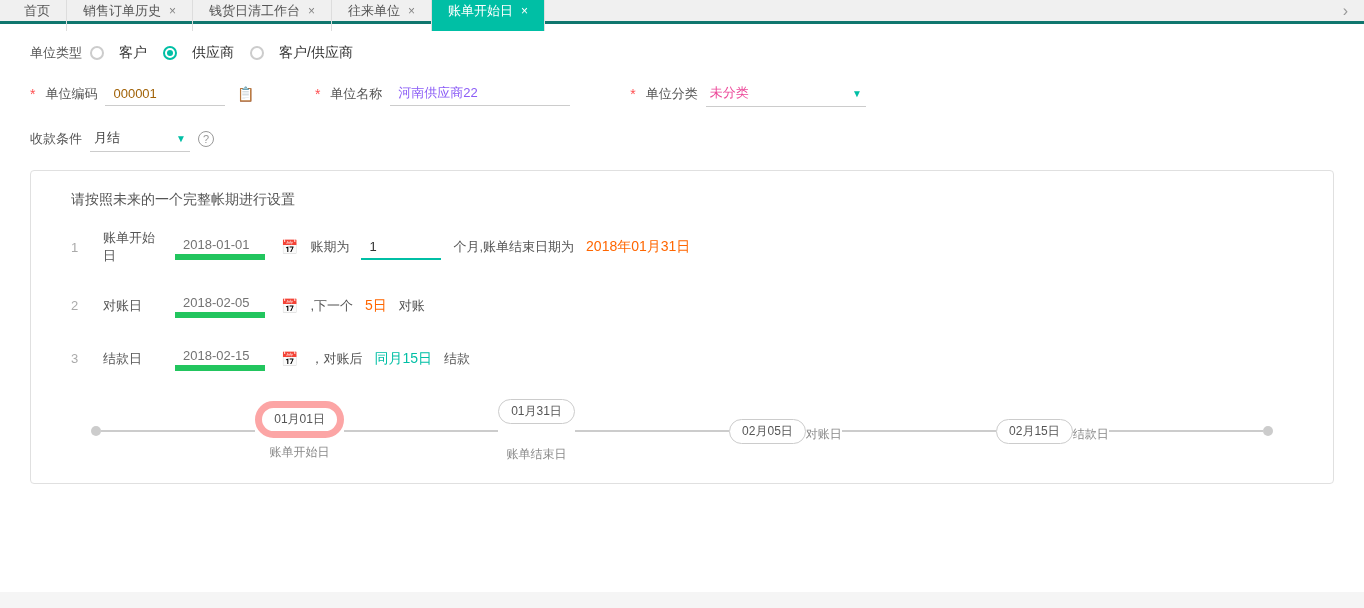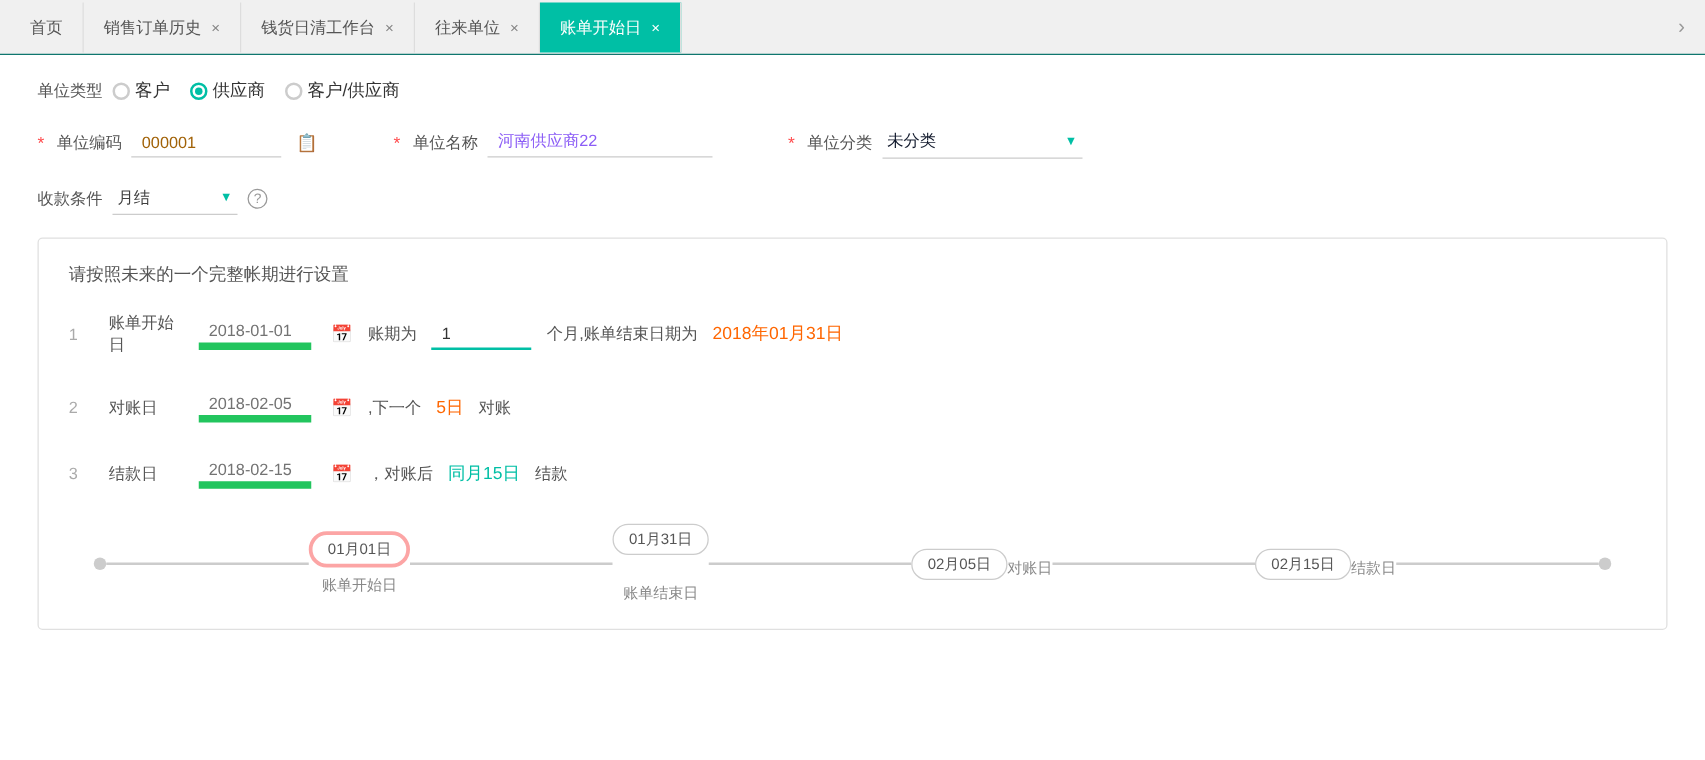--- a/index.html
+++ b/index.html
@@ -3,22 +3,22 @@
   <meta charset="utf-8">
   <style>
     * { box-sizing: border-box; margin: 0; padding: 0; }
     body { font-family: 'Microsoft YaHei', Arial, sans-serif; font-size: 14px; background: #f5f5f5; color: #333; }
 
     
     .tab-bar {
       display: flex;
       align-items: center;
       background: #f0f0f0;
-      border-bottom: 1px solid #0f766e;
-      height: 44px;
+      border-bottom: 3px solid #0f766e;
+      height: 24px;
       padding: 0 8px;
     }
     .tab {
       display: flex;
       align-items: center;
       padding: 0 16px;
       height: 40px;
       cursor: pointer;
       font-size: 13px;
       color: #555;
@@ -77,21 +77,21 @@
 
     
     .radio-group {
       display: flex;
       align-items: center;
       gap: 16px;
     }
     .radio-item {
       display: flex;
       align-items: center;
-      gap: 4px;
+      gap: 15px;
       cursor: pointer;
     }
     .radio-circle {
       width: 14px;
       height: 14px;
       border-radius: 50%;
       border: 2px solid #ccc;
       display: flex;
       align-items: center;
       justify-content: center;
@@ -166,29 +166,29 @@
     
     .category-wrapper {
       display: flex;
       align-items: center;
       border-bottom: 1px solid #ccc;
       padding: 4px 4px;
       min-width: 160px;
     }
     .category-text {
       font-size: 13px;
-      color: #0f172a;
+      color: #ec4899;
       flex: 1;
     }
 
     
     .period-card {
       border: 1px solid #e0e0e0;
       border-radius: 4px;
-      padding: 20px 24px;
+      padding: 20px 40px;
       margin-bottom: 16px;
     }
     .period-title {
       font-size: 14px;
       color: #555;
       margin-bottom: 20px;
     }
     .period-row {
       display: flex;
       align-items: center;
@@ -350,21 +350,21 @@
 
 
     <div style="padding: 0 20px;">
       <div style="display: flex; align-items: center; position: relative;">
 
         <div style="width:10px;height:10px;border-radius:50%;background:#ccc;flex-shrink:0;"></div>
 
         <div style="flex:1;height:2px;background:#ccc;"></div>
 
         <div style="display:flex;flex-direction:column;align-items:center;">
-          <div style="border:3px solid #fca5a5;border-radius:20px;padding:3px 12px;font-size:12px;color:#555;background:#fff;white-space:nowrap;">01月01日</div>
+          <div style="border:7px solid #fca5a5;border-radius:20px;padding:3px 12px;font-size:12px;color:#555;background:#fff;white-space:nowrap;">01月01日</div>
           <div style="font-size:12px;color:#888;margin-top:6px;white-space:nowrap;">账单开始日</div>
         </div>
 
         <div style="flex:1;height:2px;background:#ccc;"></div>
 
         <div style="display:flex;flex-direction:column;align-items:center;gap:16px;">
           <div style="border:1px solid #ccc;border-radius:20px;padding:3px 12px;font-size:12px;color:#555;background:#fff;white-space:nowrap;">01月31日</div>
           <div style="font-size:12px;color:#888;margin-top:6px;white-space:nowrap;">账单结束日</div>
         </div>
 

